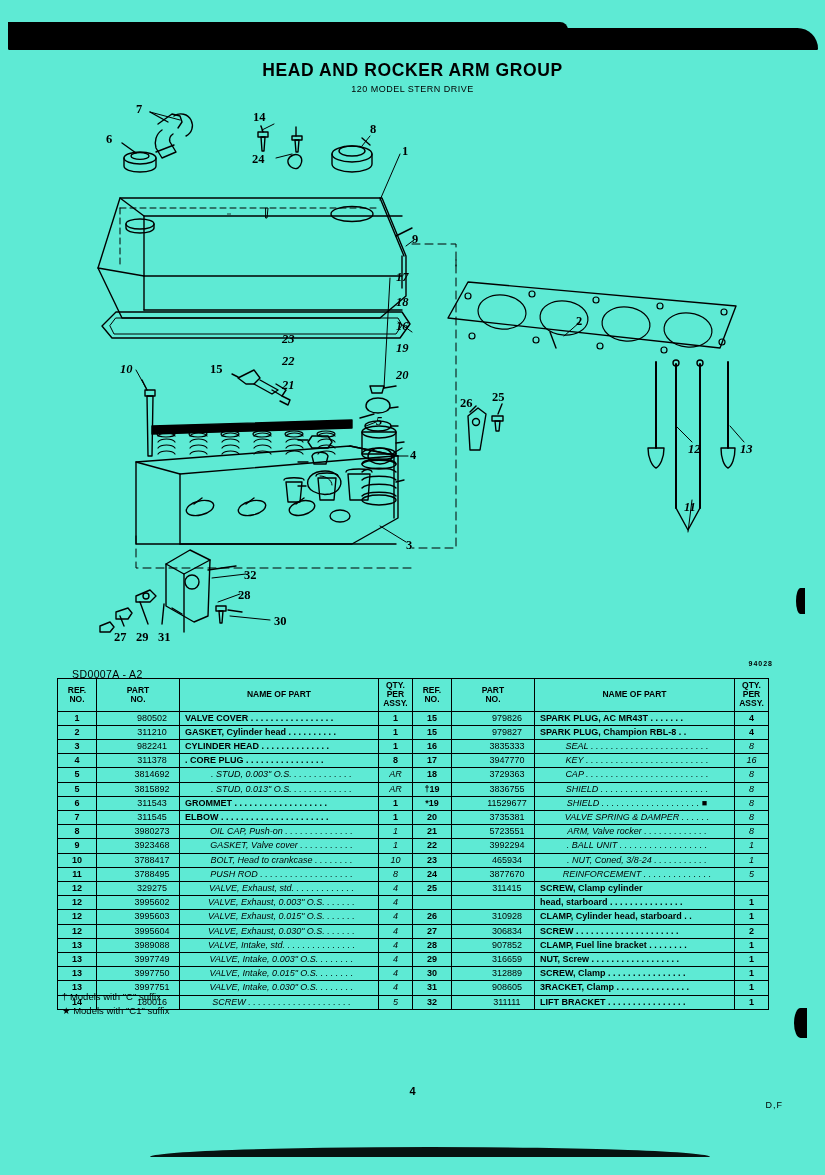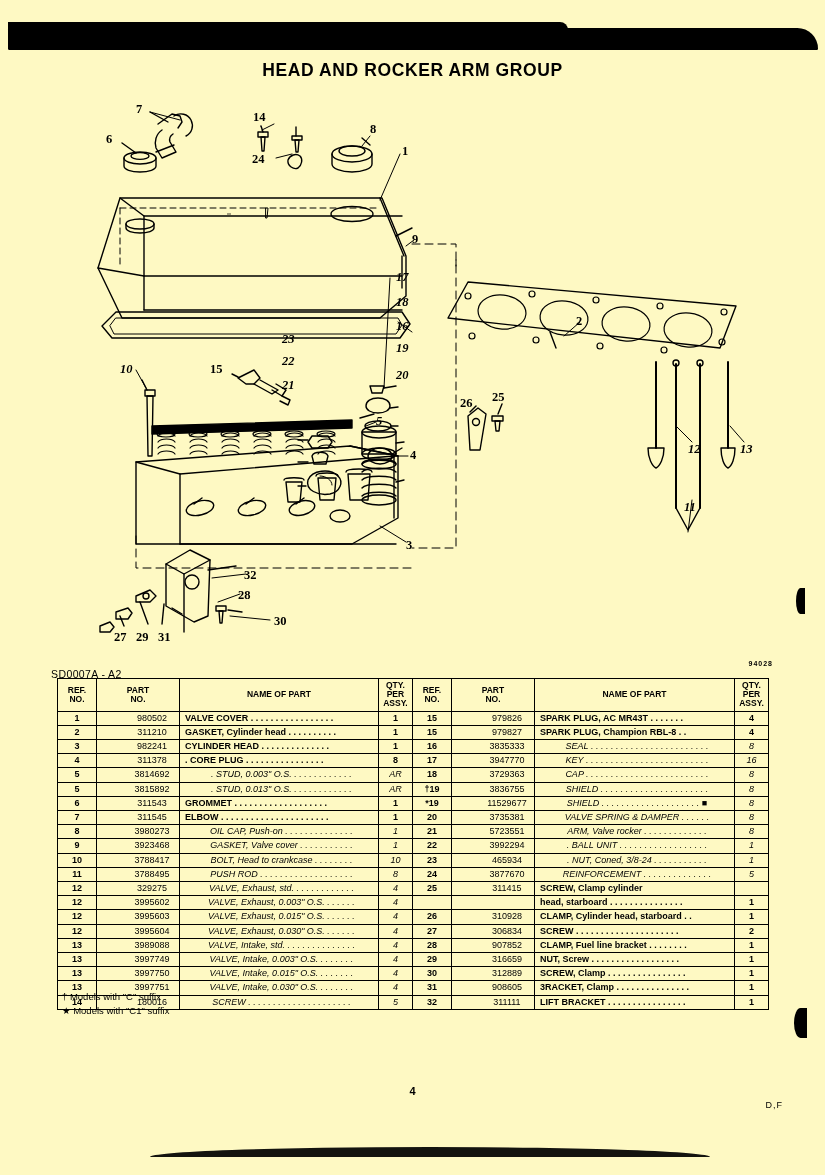--- a/index.html
+++ b/index.html
@@ -11,21 +11,21 @@
     width: 825px;
     height: 1175px;
     position: relative;
     font-family: "Liberation Sans", sans-serif;
     color: #000;
     overflow: hidden;
   }
   .page {
     position: absolute;
     inset: 0;
-    background: #fef9c3;
+    background: #5eead4;
   }
 
   
   .scan-bar-top {
     position: absolute;
     left: 8px;
     top: 28px;
     width: 810px;
     height: 22px;
     background: #000;
@@ -78,21 +78,21 @@
   .callout {
     position: absolute;
     font-size: 12.5px;
     font-weight: bold;
     font-family: "Liberation Serif", serif;
   }
   .cal-i { font-style: italic; }
 
   .sheetcode {
     position: absolute;
-    left: 51px; top: 668px;
+    left: 72px; top: 668px;
     font-size: 10.5px;
     letter-spacing: .4px;
   }
   .formcode {
     position: absolute;
     right: 52px; top: 660px;
     font-size: 7px;
     letter-spacing: 1px;
     font-weight: bold;
   }
@@ -159,20 +159,21 @@
 <body>
 
 <div class="page">
 
   <div class="scan-bar-top"></div>
   <div class="scan-bar-bottom"></div>
   <div class="blob blob1"></div>
   <div class="blob blob2"></div>
 
   <div class="title">HEAD AND ROCKER ARM GROUP</div>
+  <div class="subtitle">120 MODEL STERN DRIVE</div>
 
   <div class="drawing">
     <svg width="745" height="560" viewBox="0 0 745 560" xmlns="http://www.w3.org/2000/svg">
       <g fill="none" stroke="#000" stroke-width="1.4" stroke-linejoin="round" stroke-linecap="round">
 
         <path d="M118 28 l14 -10 l8 2 l2 6 l-4 6"></path>
         <path d="M122 34 c-6 4 -8 12 -6 18 l6 10 l14 -6 l-6 -10 c-1 -3 0 -6 3 -8"></path>
         <path d="M134 20 c6 -4 14 -2 17 4 c3 6 1 13 -5 16"></path>
         <path d="M116 56 l18 -7"></path>
         <line x1="110" y1="16" x2="128" y2="26"></line>

